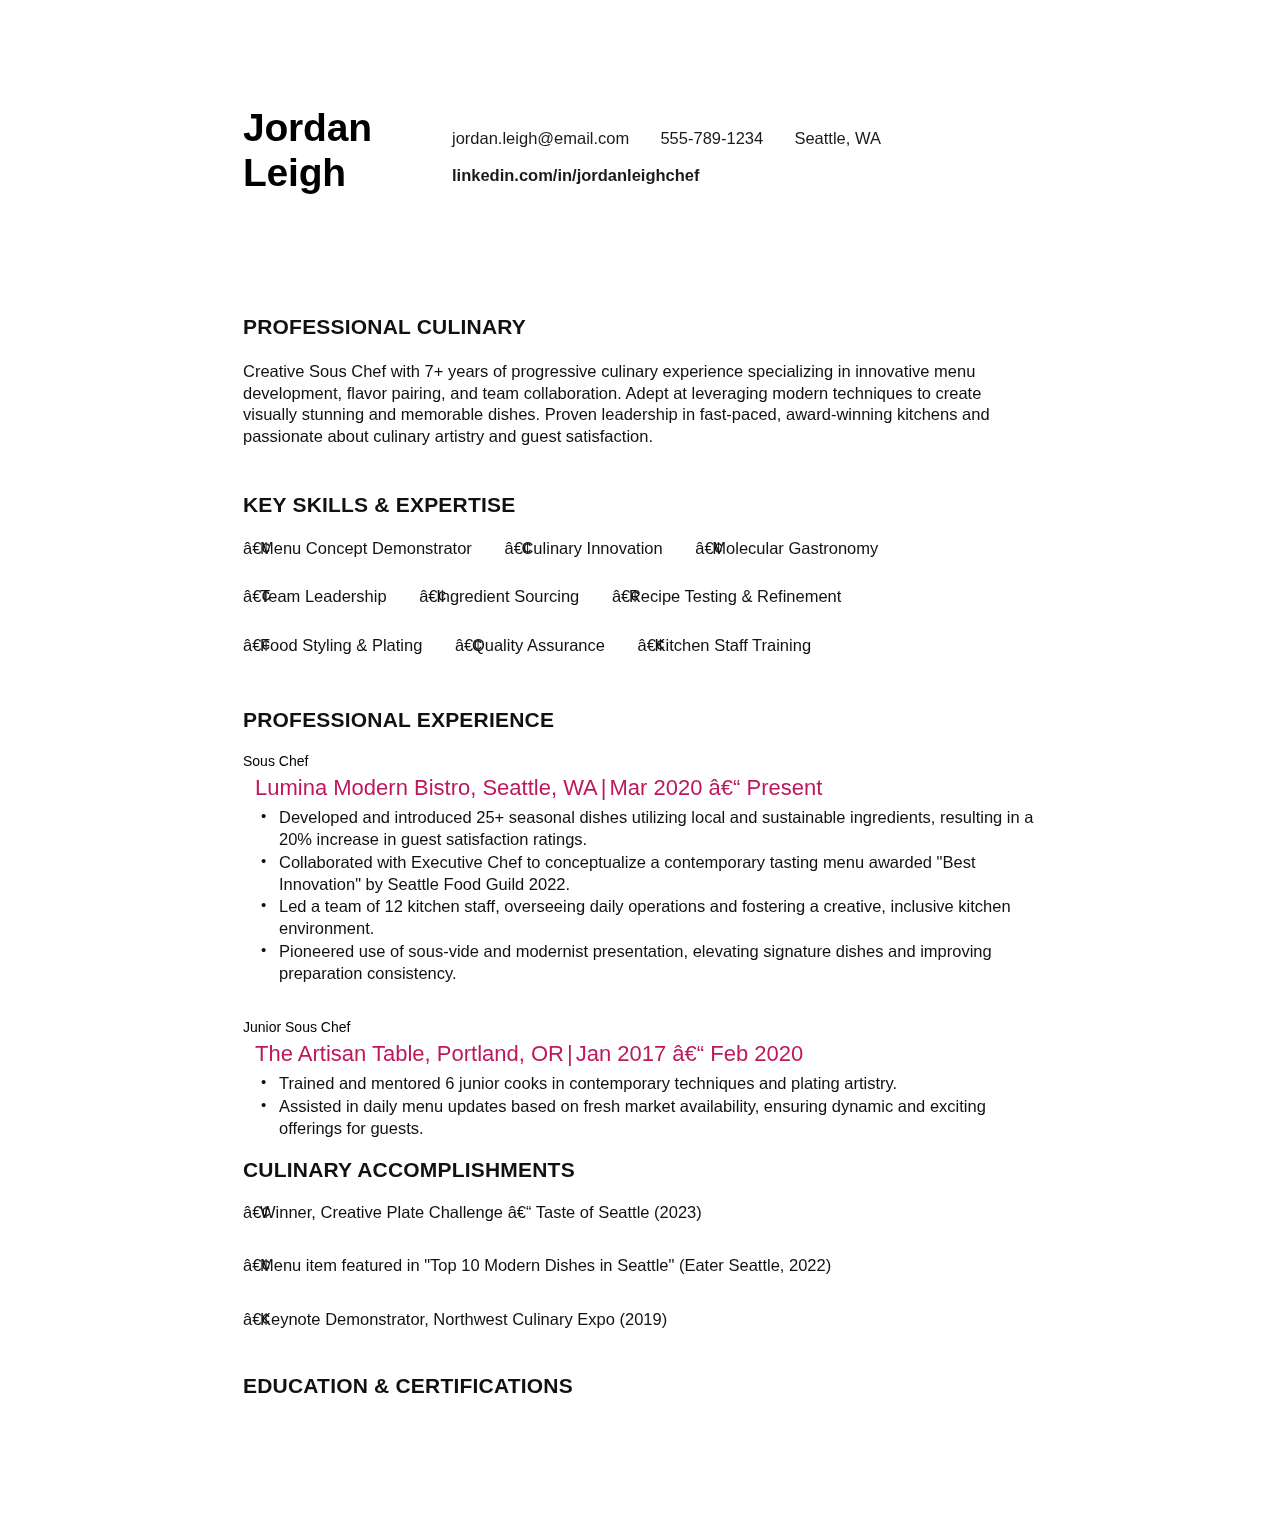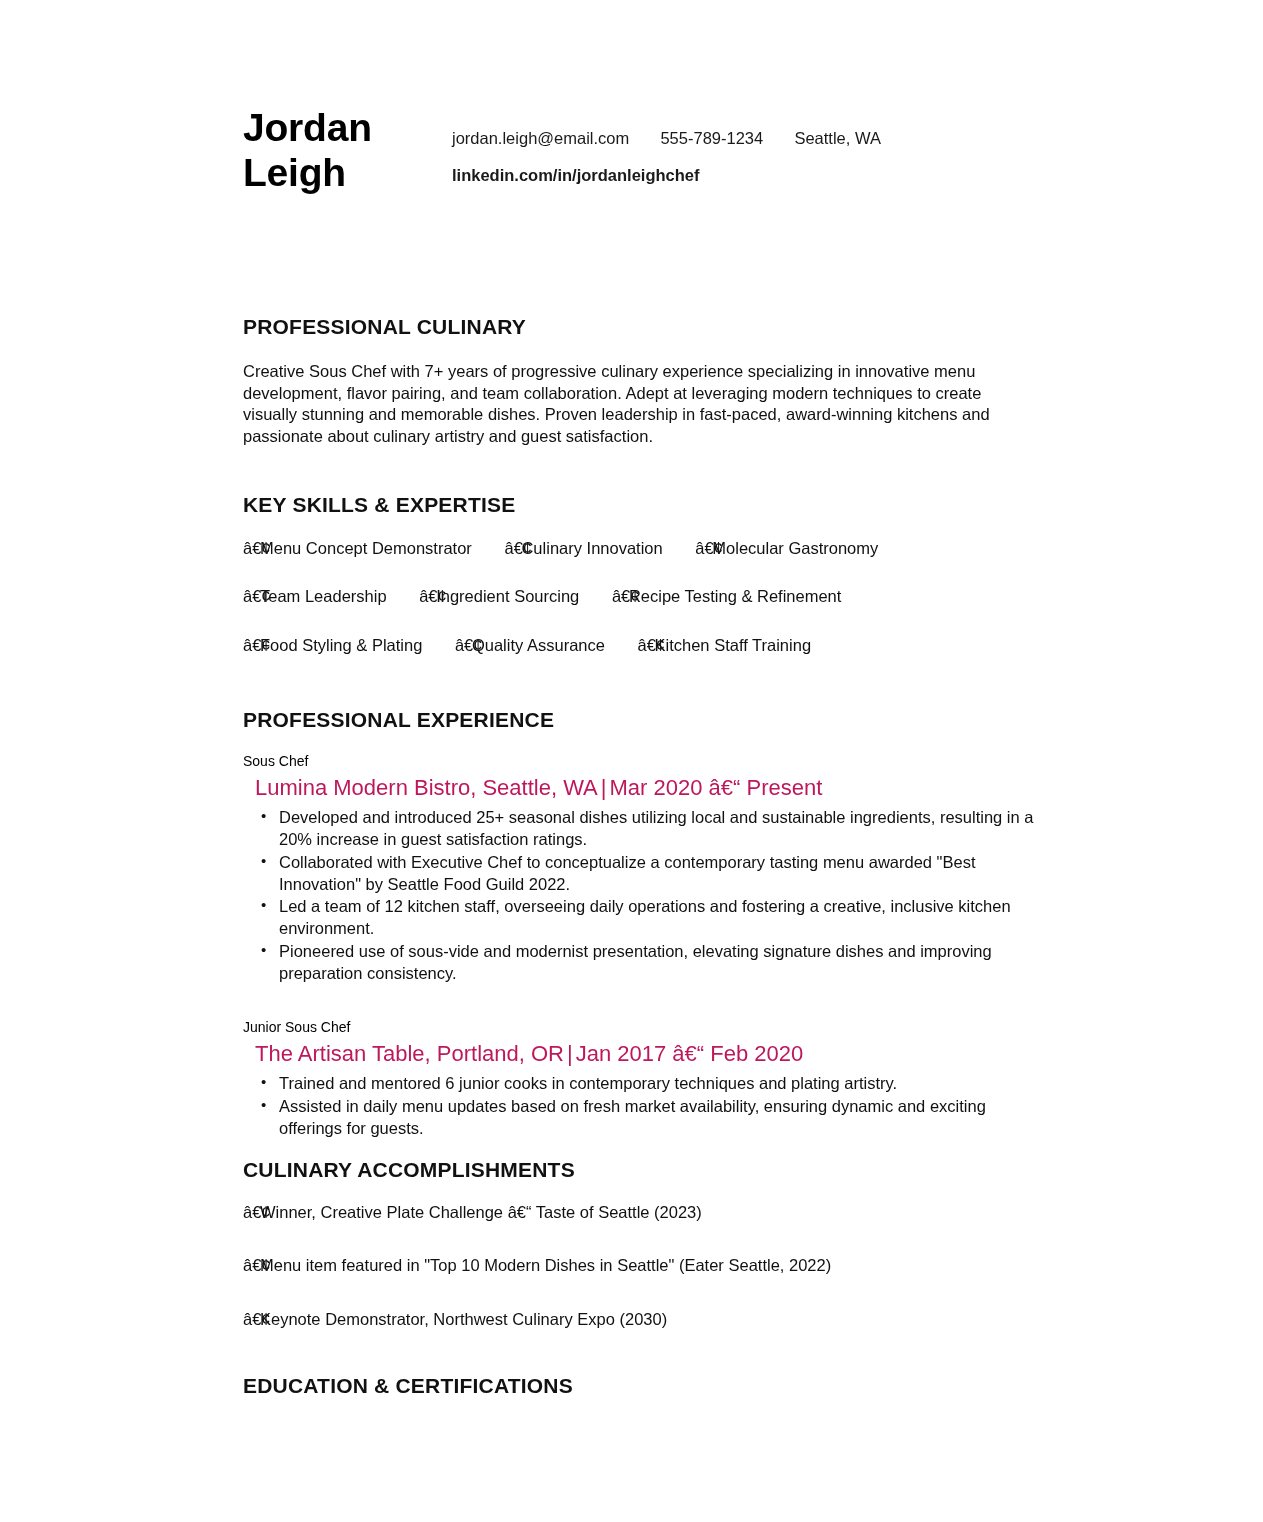--- a/index.html
+++ b/index.html
@@ -266,21 +266,21 @@
           <li>Assisted in daily menu updates based on fresh market availability, ensuring dynamic and exciting offerings for guests.</li>
         </ul>
       </div>
     </div>
 
     <div class="section s-accomplishments">
       <h2 class="section-title">CULINARY ACCOMPLISHMENTS</h2>
       <div class="accomp-list">
         <div class="accomp-item"><span class="mojibullet">â€¢</span><span>Winner, Creative Plate Challenge â€“ Taste of Seattle (2023)</span></div>
         <div class="accomp-item"><span class="mojibullet">â€¢</span><span>Menu item featured in "Top 10 Modern Dishes in Seattle" (Eater Seattle, 2022)</span></div>
-        <div class="accomp-item"><span class="mojibullet">â€¢</span><span>Keynote Demonstrator, Northwest Culinary Expo (2030)</span></div>
+        <div class="accomp-item"><span class="mojibullet">â€¢</span><span>Keynote Demonstrator, Northwest Culinary Expo (2019)</span></div>
       </div>
     </div>
 
     <div class="section s-education">
       <h2 class="section-title">EDUCATION &amp; CERTIFICATIONS</h2>
     </div>
 
   </div>
 </div>
 

